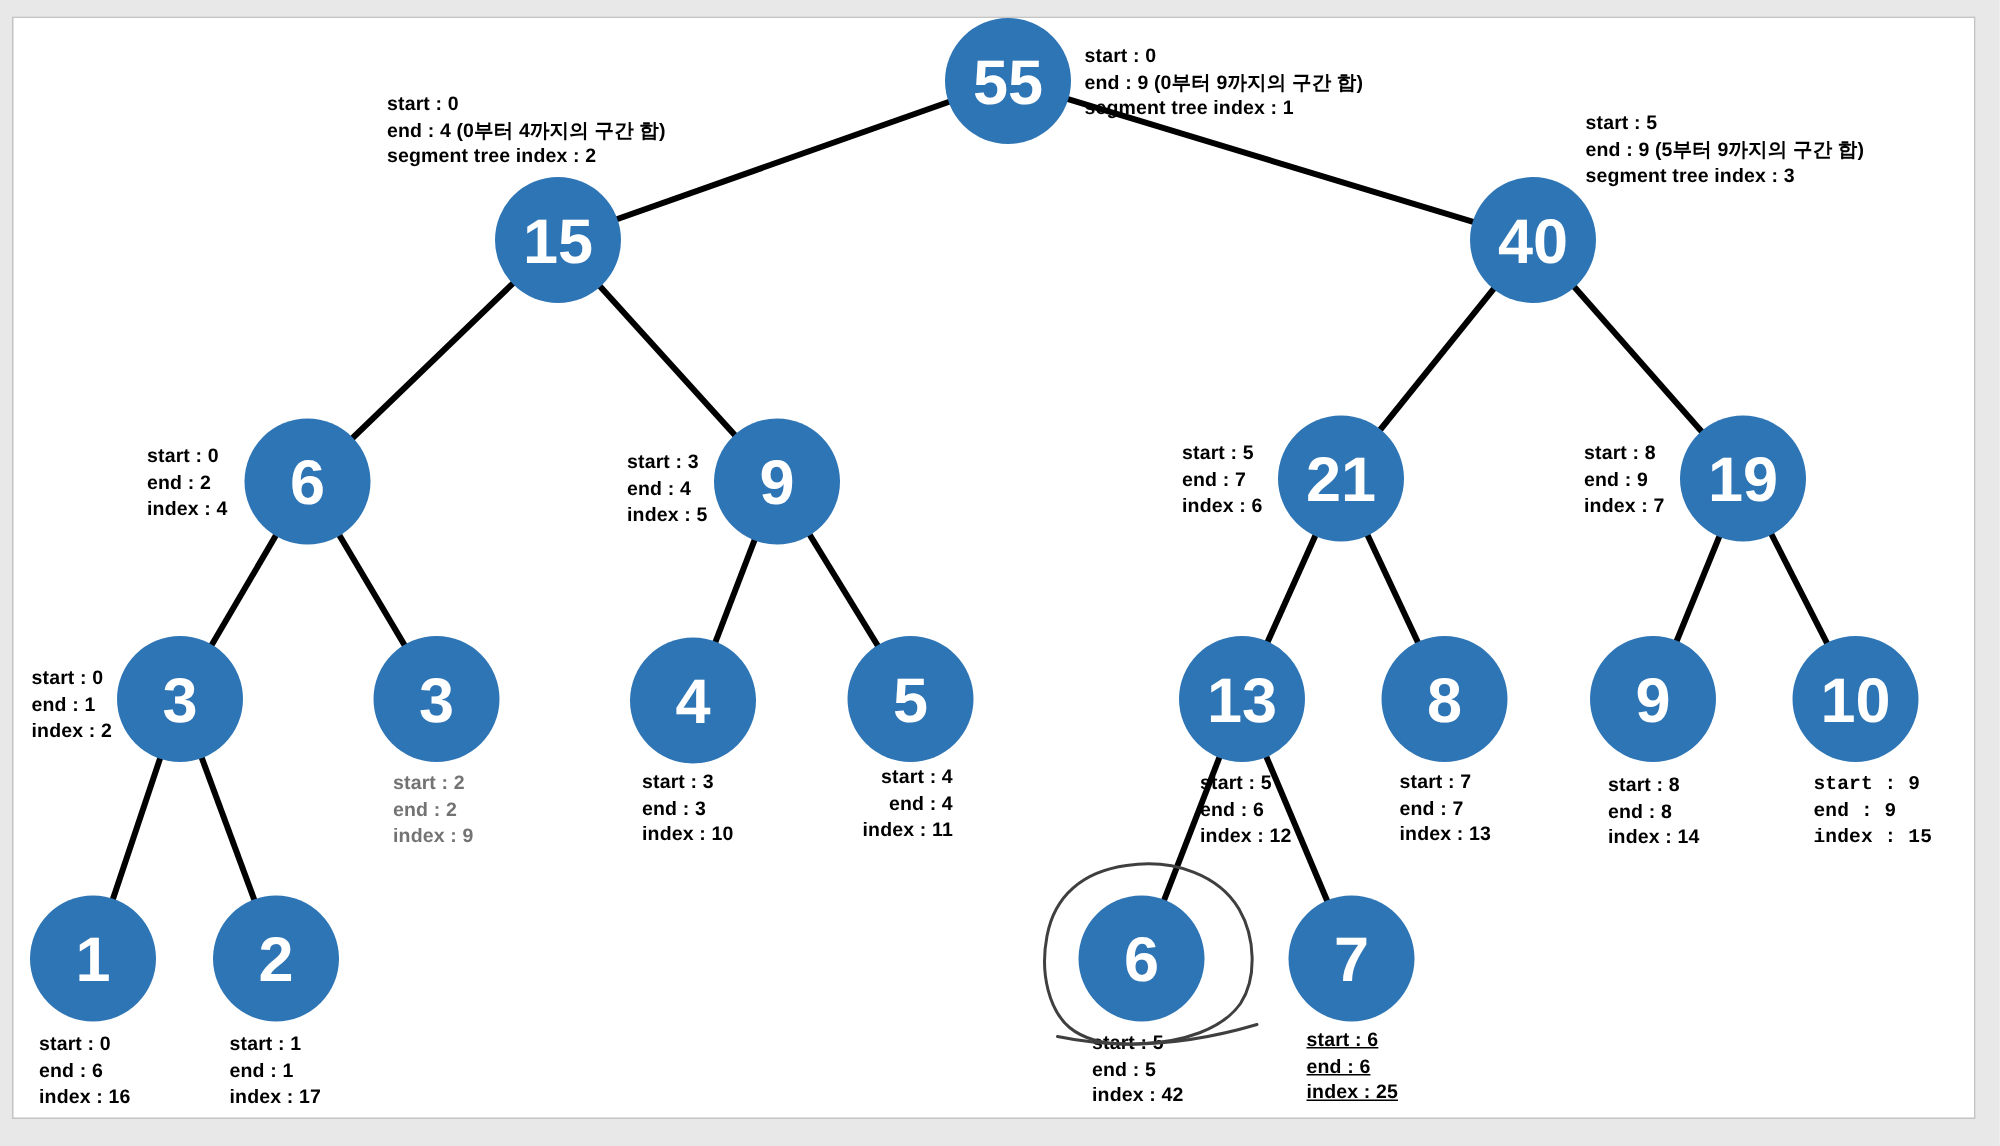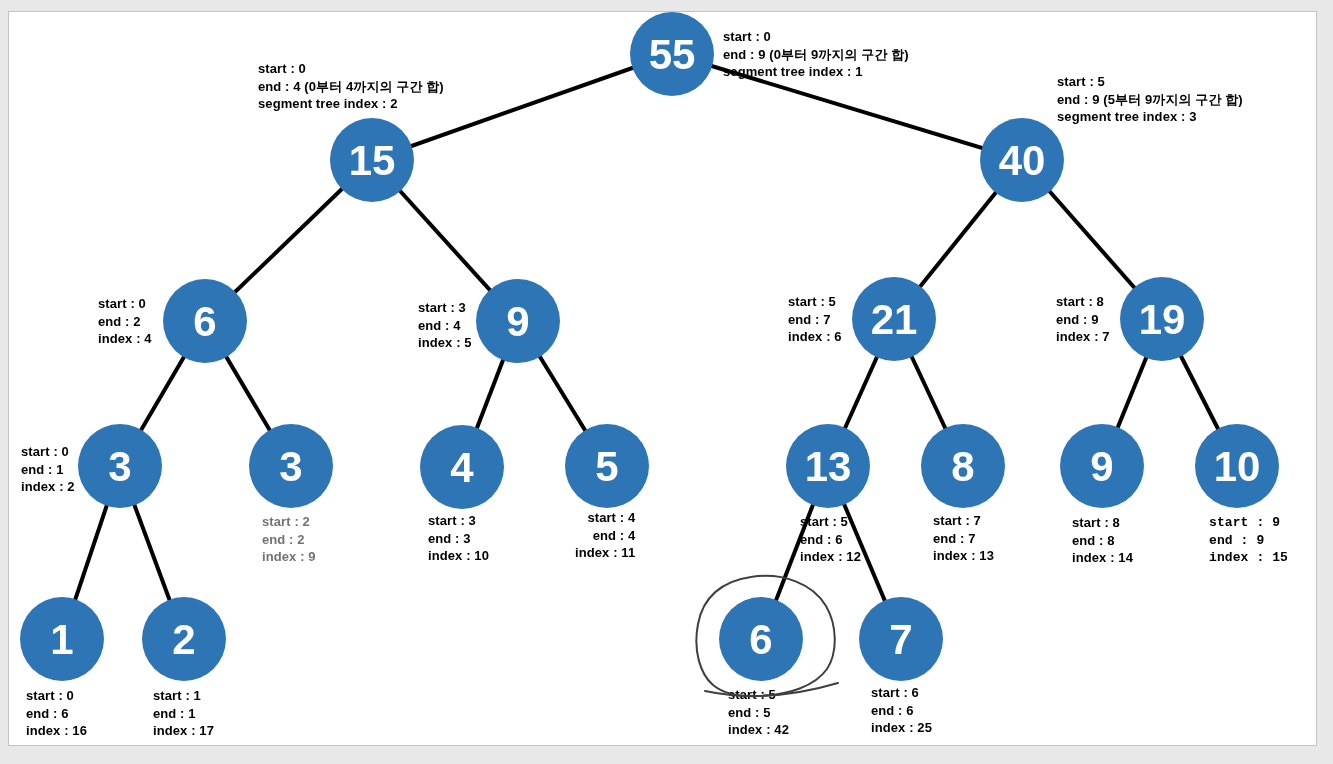--- a/index.html
+++ b/index.html
@@ -81,21 +81,21 @@
     <div class="node-label" style="left: 262px; top: 513px; color: #737373;"><div>start : 2</div><div>end : 2</div><div>index : 9</div></div>
     <div class="node-label" style="left: 428px; top: 512px; color: rgb(0, 0, 0);"><div>start : 3</div><div>end : 3</div><div>index : 10</div></div>
     <div class="node-label" style="left: 575px; top: 509px; color: rgb(0, 0, 0); text-align: right;"><div>start : 4</div><div>end : 4</div><div>index : 11</div></div>
     <div class="node-label" style="left: 800px; top: 513px; color: rgb(0, 0, 0);"><div>start : 5</div><div>end : 6</div><div>index : 12</div></div>
     <div class="node-label" style="left: 933px; top: 512px; color: rgb(0, 0, 0);"><div>start : 7</div><div>end : 7</div><div>index : 13</div></div>
     <div class="node-label" style="left: 1072px; top: 514px; color: rgb(0, 0, 0);"><div>start : 8</div><div>end : 8</div><div>index : 14</div></div>
     <div class="node-label" style="left: 1209px; top: 514px; color: rgb(0, 0, 0); font-family: Liberation Mono, monospace;"><div>start : 9</div><div>end : 9</div><div>index : 15</div></div>
     <div class="node-label" style="left: 26px; top: 687px; color: rgb(0, 0, 0);"><div>start : 0</div><div>end : 6</div><div>index : 16</div></div>
     <div class="node-label" style="left: 153px; top: 687px; color: rgb(0, 0, 0);"><div>start : 1</div><div>end : 1</div><div>index : 17</div></div>
     <div class="node-label" style="left: 728px; top: 686px; color: rgb(0, 0, 0);"><div>start : 5</div><div>end : 5</div><div>index : 42</div></div>
-    <div class="node-label" style="left: 871px; top: 684px; color: rgb(0, 0, 0);"><div>start : 6</div><div>end : 6</div><div>index : 25</div></div>
+    <div class="node-label" style="left: 871px; top: 684px; color: rgb(0, 0, 0); text-decoration: underline;"><div>start : 6</div><div>end : 6</div><div>index : 25</div></div>
   </div>
 <svg id="tree-svg" width="1333" height="764" viewBox="0 0 1333 764">
   <g id="edges-group">
       <line x1="672" y1="54" x2="372" y2="160" class="edge-line" stroke="#000000"></line>
       <line x1="672" y1="54" x2="1022" y2="160" class="edge-line" stroke="#000000"></line>
       <line x1="372" y1="160" x2="205" y2="321" class="edge-line" stroke="#000000"></line>
       <line x1="372" y1="160" x2="518" y2="321" class="edge-line" stroke="#000000"></line>
       <line x1="1022" y1="160" x2="894" y2="319" class="edge-line" stroke="#000000"></line>
       <line x1="1022" y1="160" x2="1162" y2="319" class="edge-line" stroke="#000000"></line>
       <line x1="205" y1="321" x2="120" y2="466" class="edge-line" stroke="#000000"></line>

